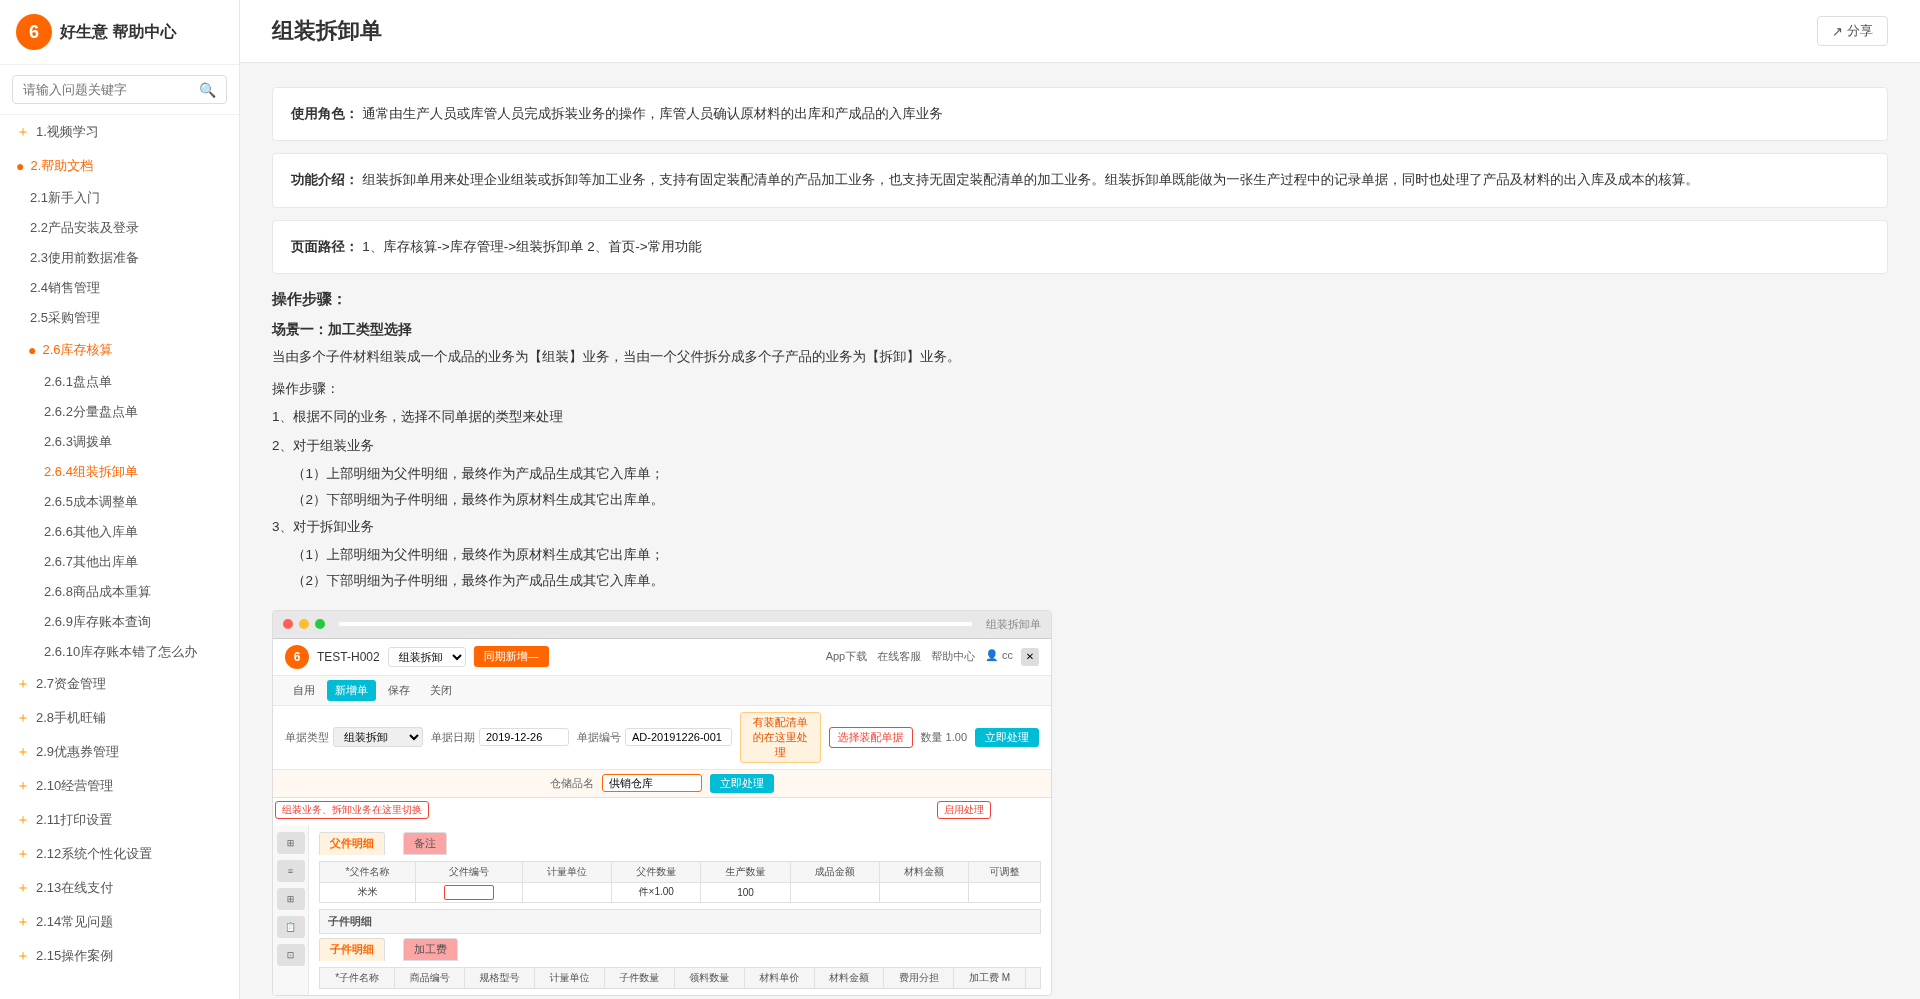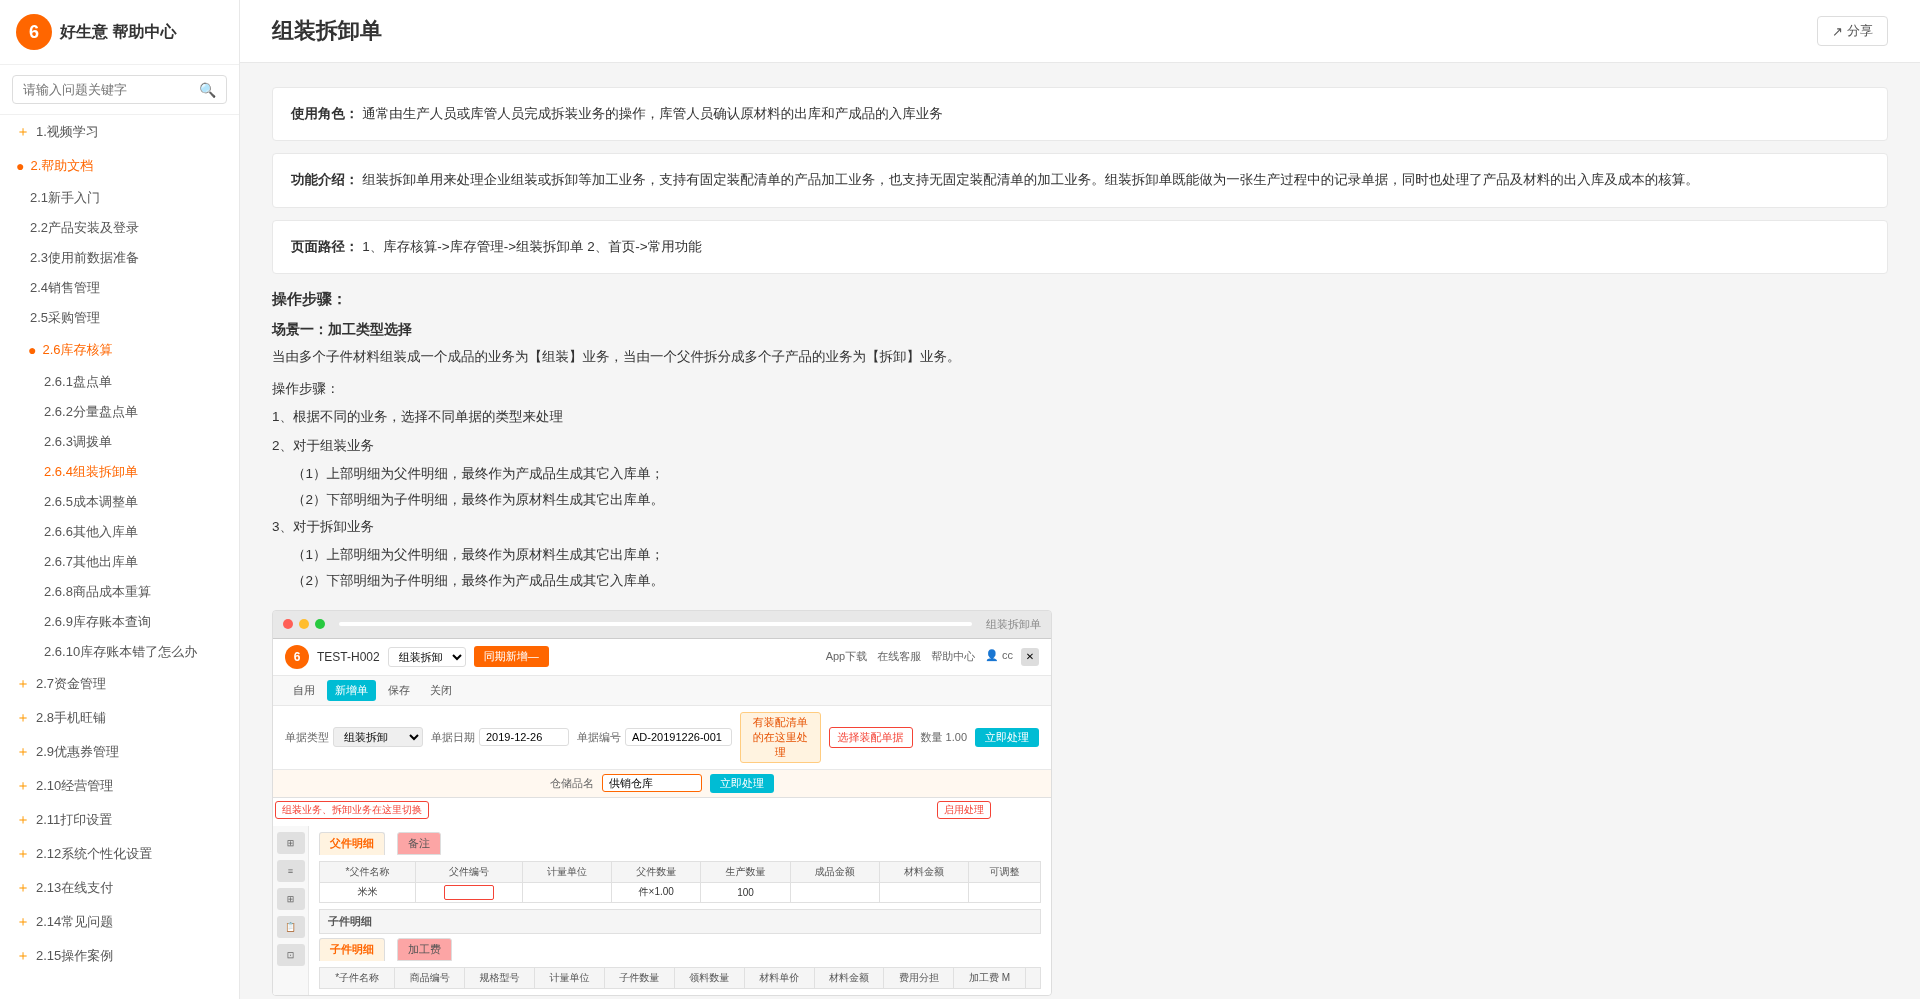--- a/index.html
+++ b/index.html
@@ -185,21 +185,21 @@
       width: 36px;
       background: #f8f8f8;
       border-right: 1px solid #e8e8e8;
       display: flex; flex-direction: column; align-items: center;
       padding: 6px 0; gap: 6px;
     }
     .erp-left-icon { width: 28px; height: 22px; background: #e0e0e0; border-radius: 3px; display: flex; align-items: center; justify-content: center; font-size: 9px; color: #666; cursor: pointer; }
 
     .erp-main-panel { flex: 1; padding: 6px 10px; font-size: 11px; }
 
-    .erp-tabs { display: flex; gap: 12px; margin-bottom: 6px; }
+    .erp-tabs { display: flex; gap: 18px; margin-bottom: 6px; }
     .erp-tab { padding: 3px 10px; border-radius: 3px 3px 0 0; border: 1px solid #ddd; background: #fca5a5; font-size: 11px; cursor: pointer; color: #555; }
     .erp-tab.active { background: #fff3e0; border-bottom: none; color: #f60; font-weight: bold; }
 
     .erp-type-row {
       display: flex; align-items: center; gap: 6px; margin-bottom: 6px;
       padding: 4px 8px; background: #fff8f0; border: 1px solid #ffcc80; border-radius: 3px;
     }
     .erp-type-label { color: #f60; font-weight: bold; font-size: 11px; }
     .erp-type-radio { display: flex; align-items: center; gap: 3px; font-size: 11px; }
 

